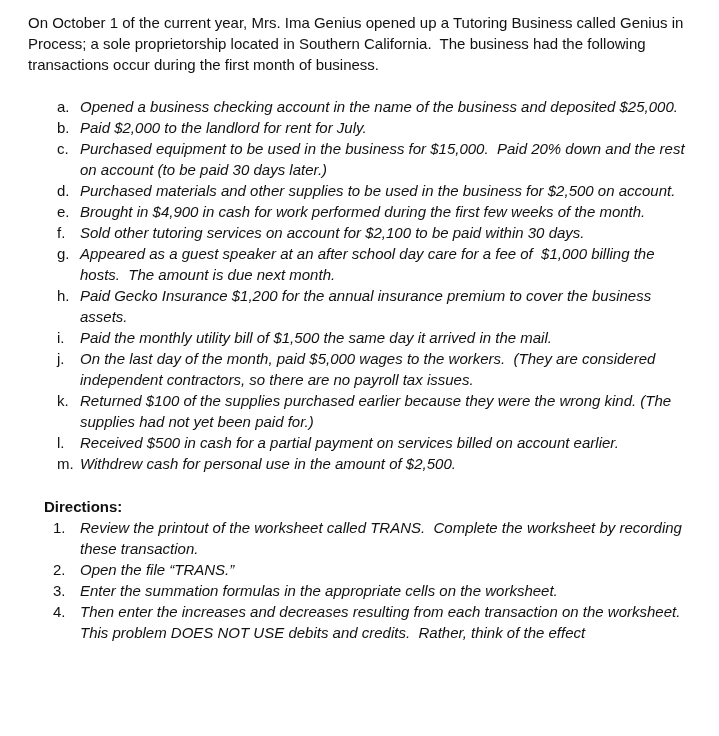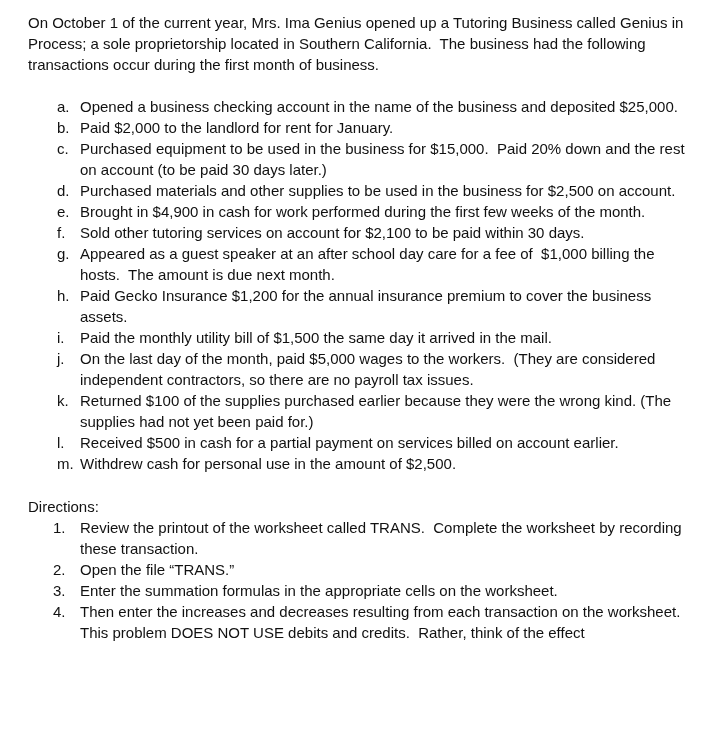--- a/index.html
+++ b/index.html
@@ -32,24 +32,25 @@
   .li {
     display: flex;
     align-items: flex-start;
   }
   .li .marker {
     flex: 0 0 23px;
   }
   .li .text {
     flex: 1;
     white-space: pre-wrap;
+    font-style: italic;
   }
   .heading {
-    font-weight: normal;
-    margin: 22px 0 0 0;
+    font-weight: bold;
+    margin: 22px 0 0 16px;
   }
   .directions {
     margin-left: 25px;
   }
   .directions .marker {
     flex: 0 0 27px;
   }
 </style>
 </head>
 <body>
@@ -58,21 +59,21 @@
 
   <p class="intro">On October 1 of the current year, Mrs. Ima Genius opened up a Tutoring Business called Genius in Process; a sole proprietorship located in Southern California.  The business had the following transactions occur during the first month of business.</p>
 
   <div class="list transactions">
     <div class="li">
       <span class="marker">a.</span>
       <span class="text">Opened a business checking account in the name of the business and deposited $25,000.</span>
     </div>
     <div class="li">
       <span class="marker">b.</span>
-      <span class="text">Paid $2,000 to the landlord for rent for January.</span>
+      <span class="text">Paid $2,000 to the landlord for rent for July.</span>
     </div>
     <div class="li">
       <span class="marker">c.</span>
       <span class="text">Purchased equipment to be used in the business for $15,000.  Paid 20% down and the rest on account (to be paid 30 days later.)</span>
     </div>
     <div class="li">
       <span class="marker">d.</span>
       <span class="text">Purchased materials and other supplies to be used in the business for $2,500 on account.</span>
     </div>
     <div class="li">

